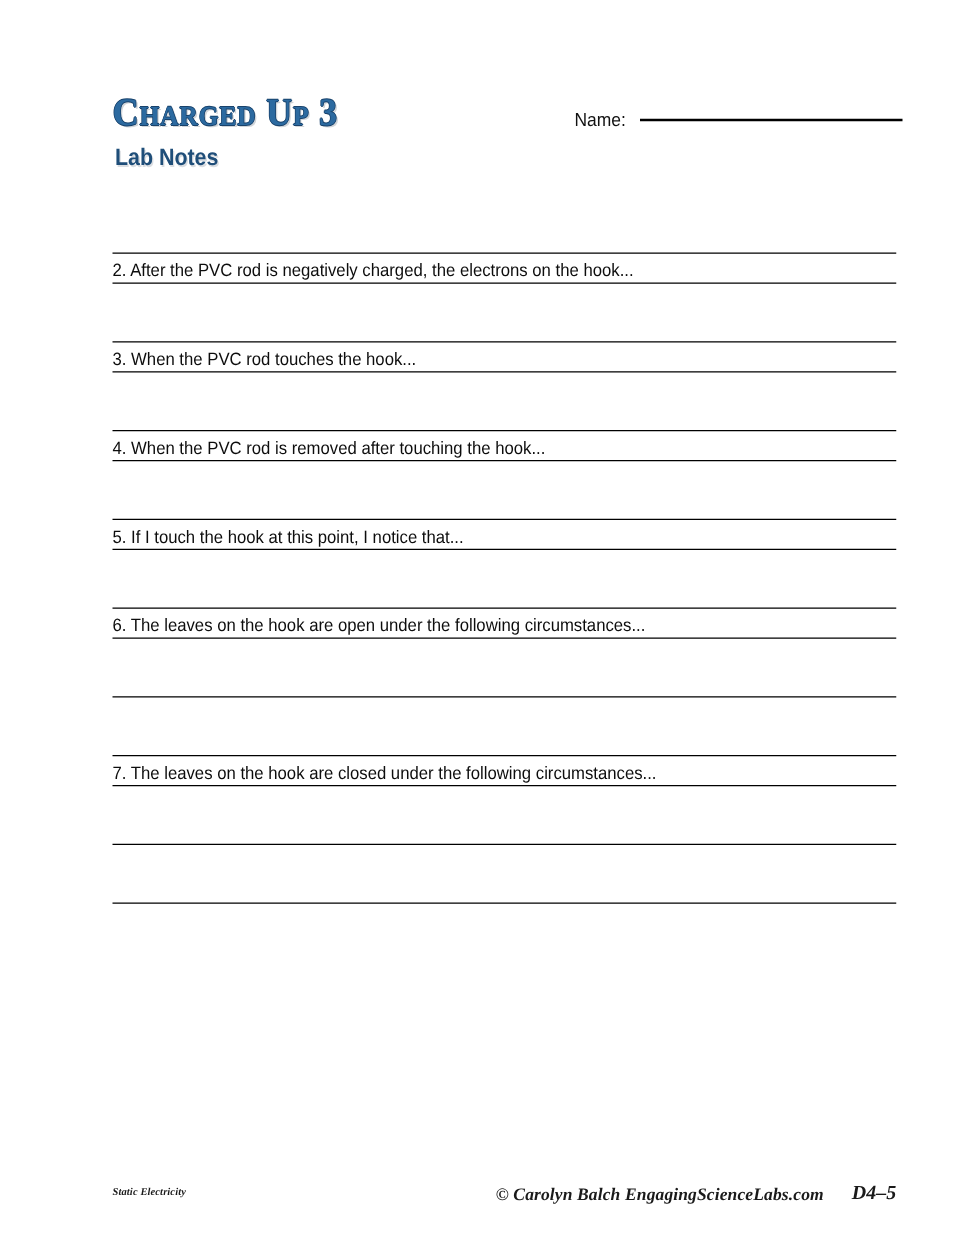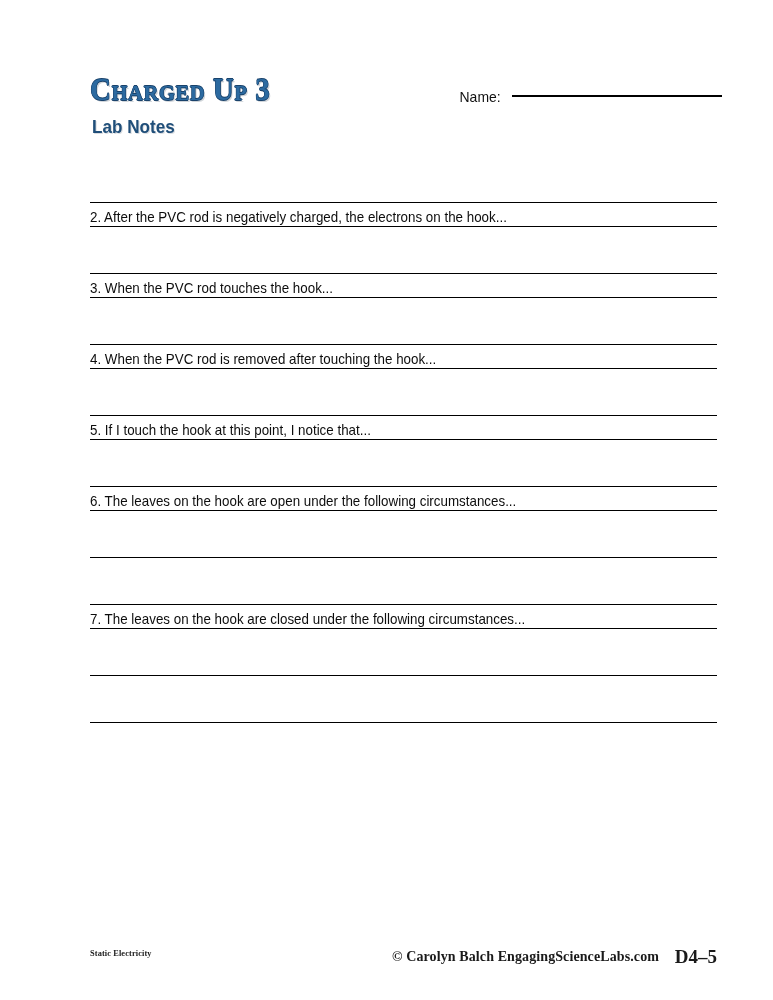--- a/index.html
+++ b/index.html
@@ -140,20 +140,21 @@
   }
 
   
   .footer {
     position: absolute;
     left: 90px;
     right: 56px;
     top: 946px;
     height: 20px;
     font-family: "Liberation Serif", serif;
+    font-style: italic;
     font-weight: bold;
     color: #1a1a1a;
   }
 
   .footer-left {
     position: absolute;
     left: 0;
     top: 3px;
     font-size: 8.4px;
     letter-spacing: 0.1px;
@@ -166,21 +167,21 @@
     top: 3px;
     font-size: 14px;
     letter-spacing: 0.1px;
     white-space: nowrap;
   }
 
   .footer-page {
     position: absolute;
     right: 0;
     top: 0;
-    font-size: 19px;
+    font-size: 16px;
     white-space: nowrap;
   }
 </style>
 </head>
 <body>
 
 <div class="page">
 
   <div class="header">
 

